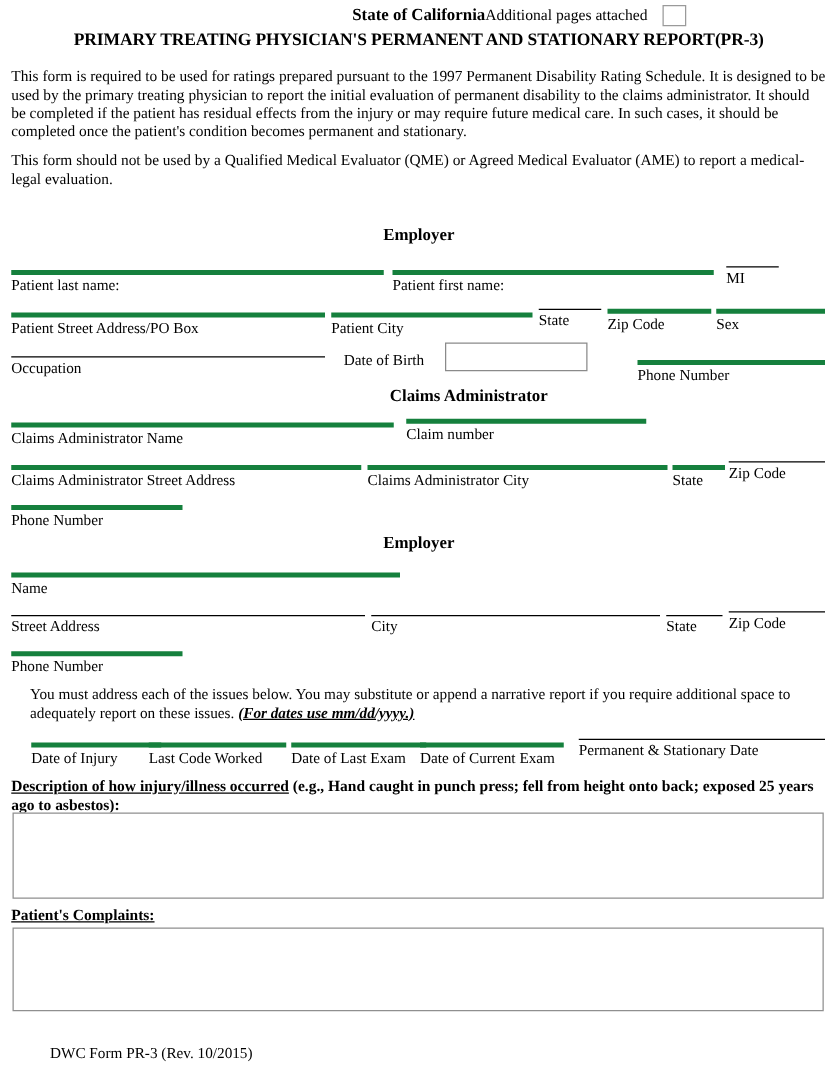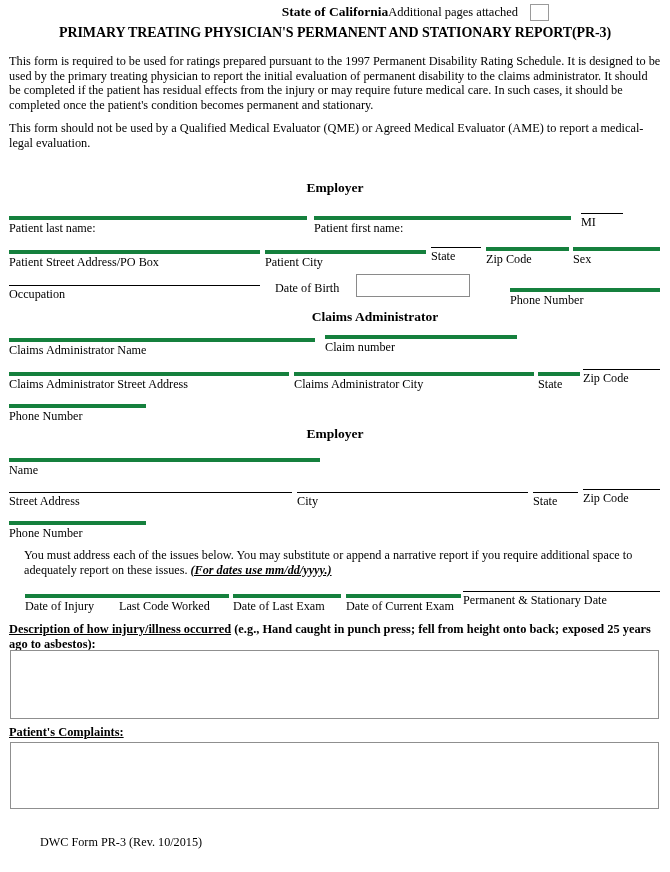--- a/index.html
+++ b/index.html
@@ -267,21 +267,21 @@
 
   <div class="fld" style="left:9px; top:594px; width:104px;margin-left:16px;">
     <span class="lbl">Date of Injury</span>
   </div>
   <div class="fld" style="left:119px; top:594px; width:110px;">
     <span class="lbl">Last Code Worked</span>
   </div>
   <div class="fld" style="left:233px; top:594px; width:108px;">
     <span class="lbl">Date of Last Exam</span>
   </div>
-  <div class="fld" style="left:346px; top:594px; width:115px;">
+  <div class="fld" style="left:336px; top:594px; width:115px;">
     <span class="lbl">Date of Current Exam</span>
   </div>
   <div class="fld dark" style="left:463px; top:591px; width:197px;">
     <span class="lbl">Permanent &amp; Stationary Date</span>
   </div>
 
   <div class="prompt" style="top:622px;">
     <u>Description of how injury/illness occurred</u><span> (e.g., Hand caught in punch press; fell from height onto back; exposed 25 years ago to asbestos):</span>
   </div>
   <div class="bigbox" style="top:650px; height:69px;"></div>

